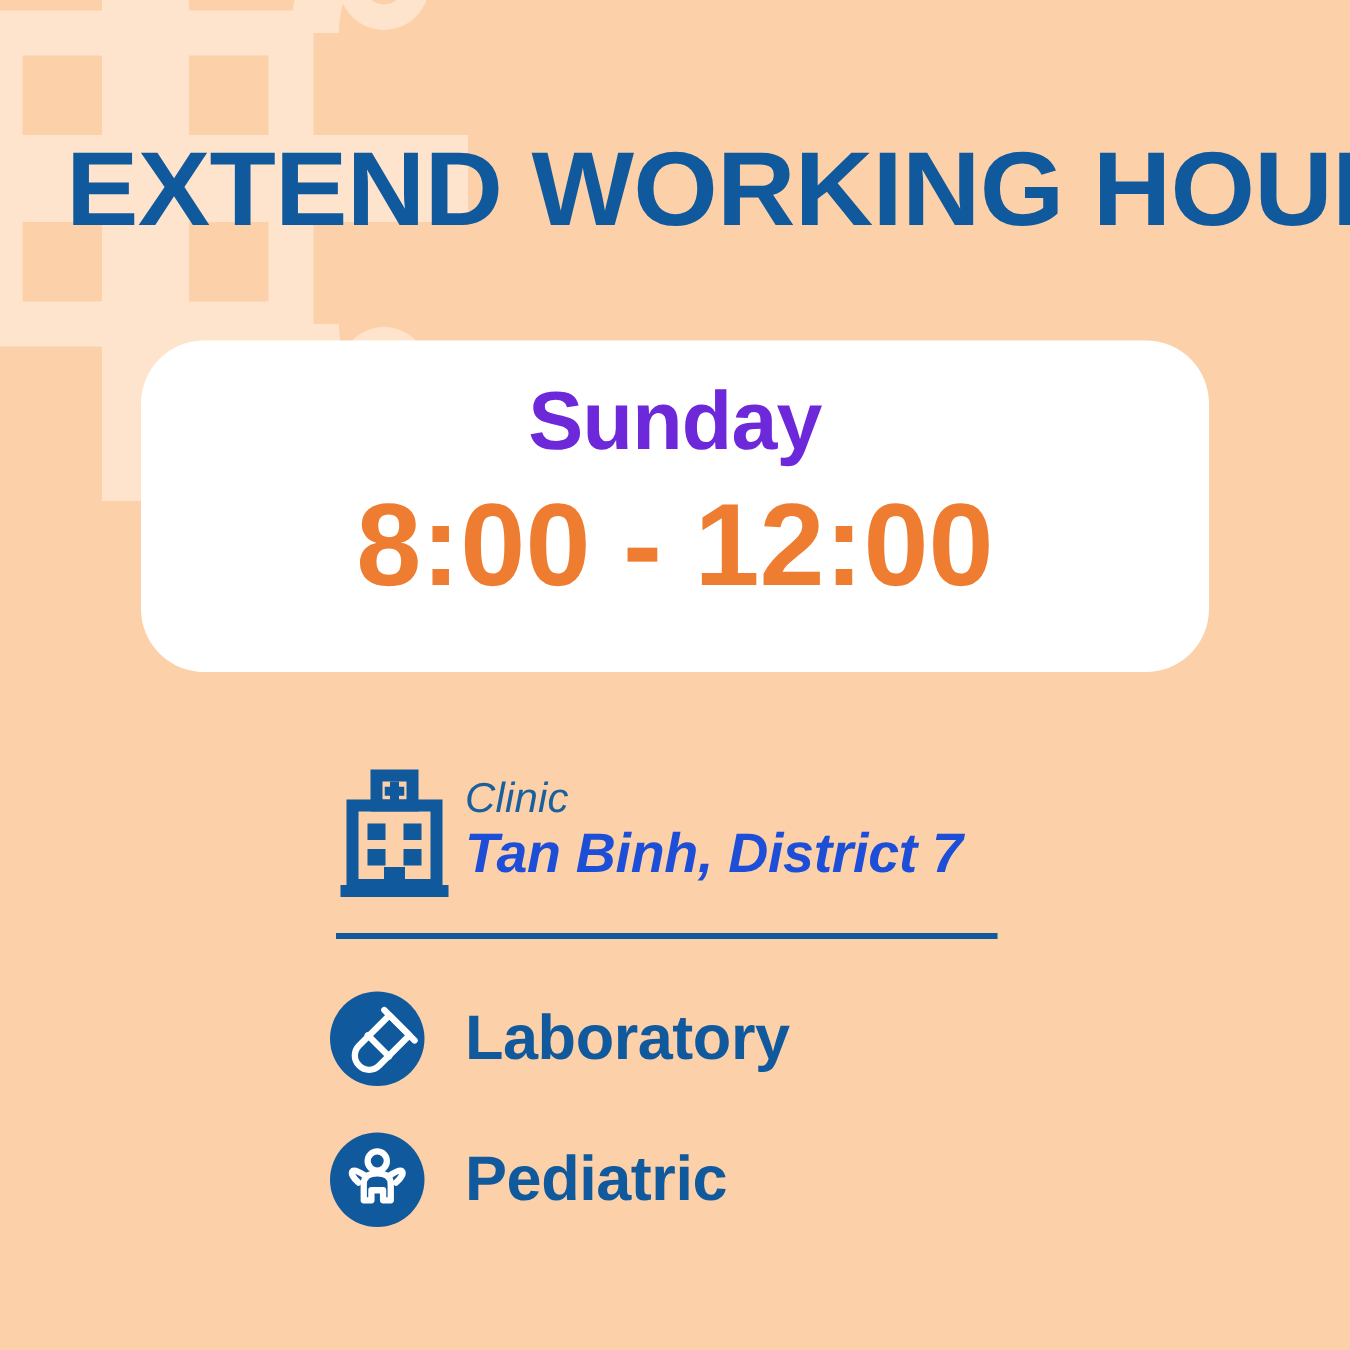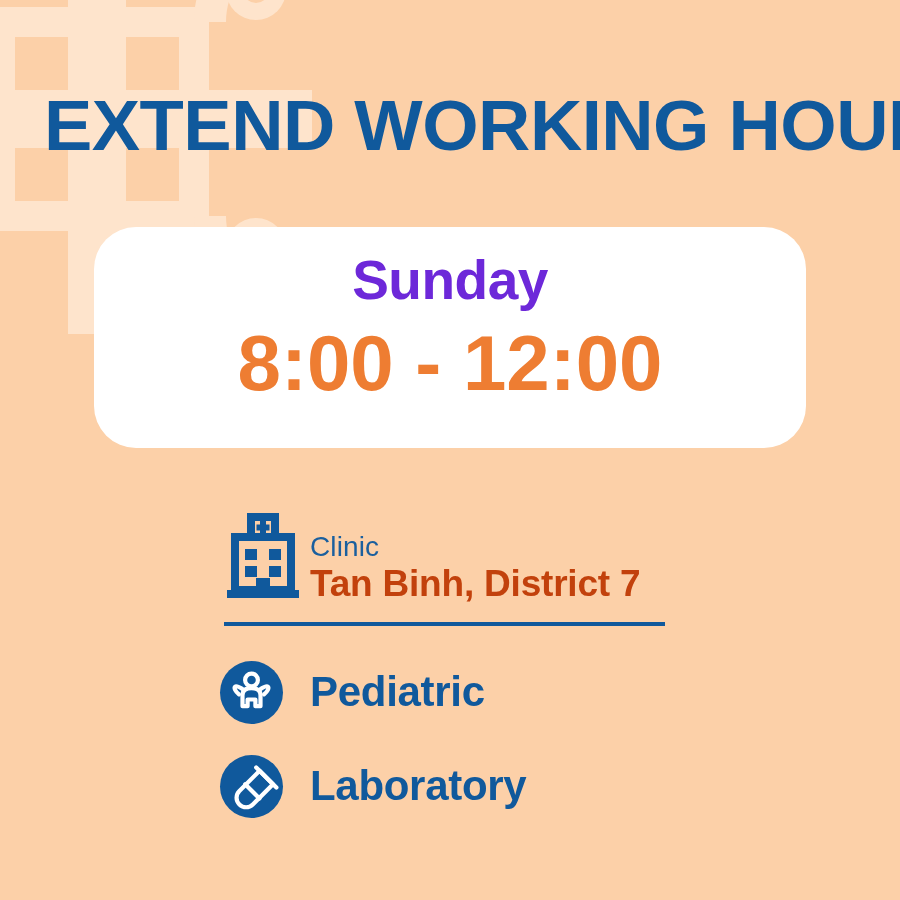--- a/index.html
+++ b/index.html
@@ -83,33 +83,33 @@
   }
 
   #clinic-icon {
     position:absolute;
     left:0; top:4px;
     width:78px; height:88px;
   }
 
   #clinic-text {
     position:absolute;
-    left:86px; top:23px;
+    left:86px; top:8px;font-style:italic;
   }
 
   #clinic-label {
     color:#1A5F9E;
     font-weight:normal;
     font-size:28px;
     line-height:32px;
     letter-spacing:0.1px;
   }
 
   #clinic-name {
-    color:#c2410c;
+    color:#1d4ed8;
     font-weight:bold;
     font-size:37px;
     line-height:42px;
     letter-spacing:-0.2px;
     white-space:nowrap;
   }
 
   
   #divider {
     position:absolute;
@@ -228,41 +228,41 @@
   </div>
 
   <div id="divider"></div>
 
   <div id="services">
 
     <div class="service-row">
       <span class="service-badge">
         <svg viewBox="0 0 63 63" width="63" height="63" aria-hidden="true">
           <g fill="none" stroke="#FFFFFF" stroke-width="4.2" stroke-linecap="round" stroke-linejoin="round">
+
+            <path d="M39.6 15.8 L19.4 36.0 C15.6 39.8 15.6 45.6 19.4 49.4 C23.2 53.2 29.0 53.2 32.8 49.4 L53.0 29.2 Z"></path>
+
+            <path d="M36.2 12.4 L56.4 32.6"></path>
+
+            <path d="M25.2 29.2 L39.4 43.4"></path>
+          </g>
+        </svg>
+      </span>
+      <span class="service-label">Laboratory</span>
+    </div>
+
+    <div class="service-row">
+      <span class="service-badge">
+        <svg viewBox="0 0 63 63" width="63" height="63" aria-hidden="true">
+          <g fill="none" stroke="#FFFFFF" stroke-width="4.2" stroke-linecap="round" stroke-linejoin="round">
             <circle cx="31.5" cy="19" r="6.4"></circle>
             <path d="M31.5 27.2 C25 27.2 22.5 29.8 22.5 34.2 V45.2 H27.6 V38.5 H35.4 V45.2 H40.5 V34.2 C40.5 29.8 38 27.2 31.5 27.2 Z"></path>
             <path d="M23.4 28.8 C19.6 26.2 16.6 24.6 15.2 25.6 C13.6 26.8 15.4 30.4 19 33.4"></path>
             <path d="M39.6 28.8 C43.4 26.2 46.4 24.6 47.8 25.6 C49.4 26.8 47.6 30.4 44 33.4"></path>
           </g>
         </svg>
       </span>
       <span class="service-label">Pediatric</span>
     </div>
 
-    <div class="service-row">
-      <span class="service-badge">
-        <svg viewBox="0 0 63 63" width="63" height="63" aria-hidden="true">
-          <g fill="none" stroke="#FFFFFF" stroke-width="4.2" stroke-linecap="round" stroke-linejoin="round">
-
-            <path d="M39.6 15.8 L19.4 36.0 C15.6 39.8 15.6 45.6 19.4 49.4 C23.2 53.2 29.0 53.2 32.8 49.4 L53.0 29.2 Z"></path>
-
-            <path d="M36.2 12.4 L56.4 32.6"></path>
-
-            <path d="M25.2 29.2 L39.4 43.4"></path>
-          </g>
-        </svg>
-      </span>
-      <span class="service-label">Laboratory</span>
-    </div>
-
   </div>
 
 </div>
 
 </body></html>

